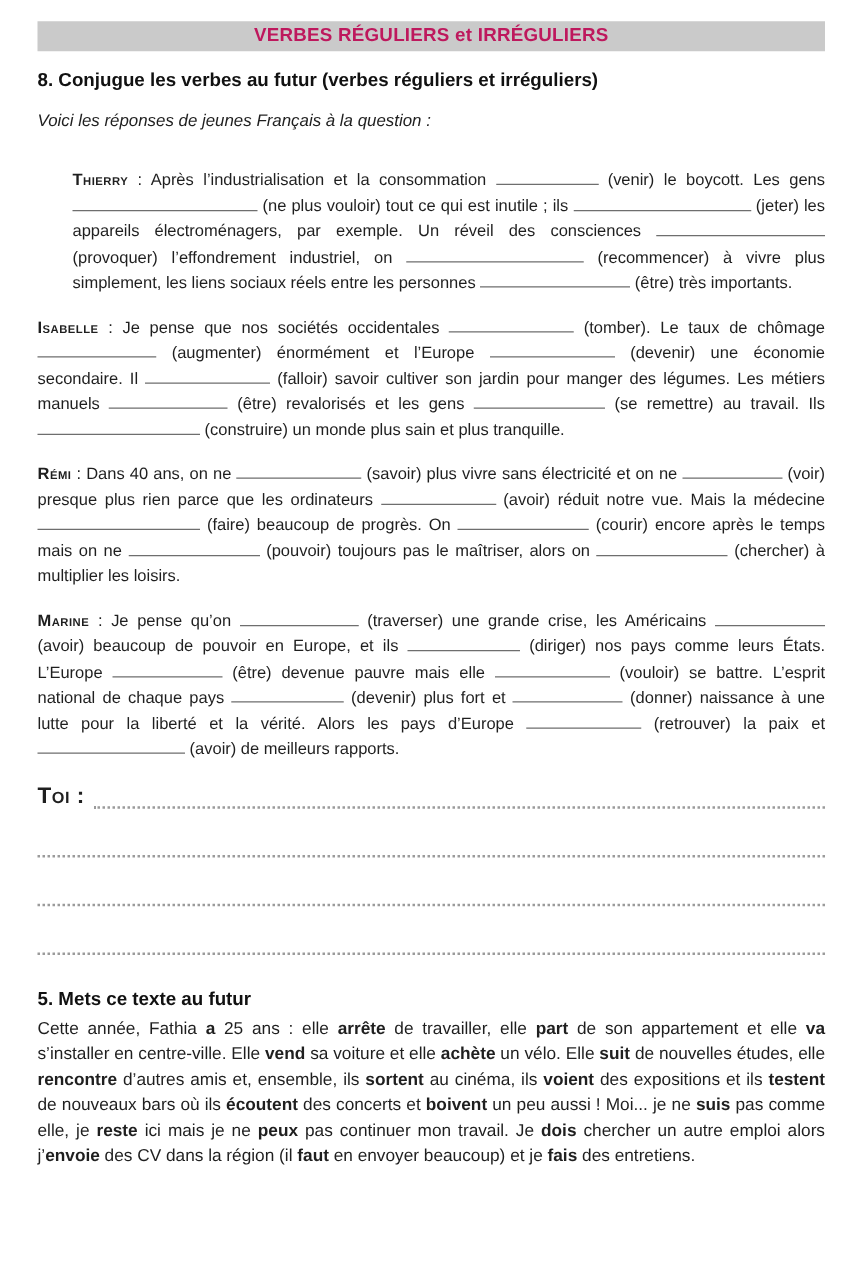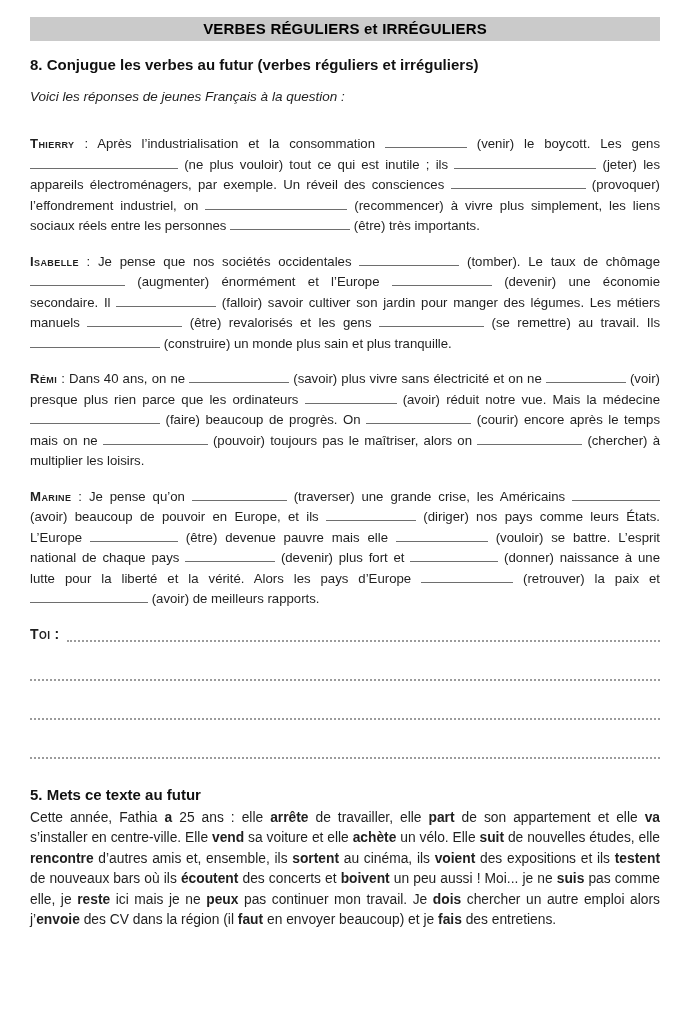--- a/index.html
+++ b/index.html
@@ -6,38 +6,38 @@
   body{
     width:688px;height:1022px;overflow:hidden;
     font-family:"Liberation Sans","DejaVu Sans",sans-serif;
     color:#1f1f1f;
     -webkit-font-smoothing:antialiased;
   }
   .page{box-sizing:border-box;width:688px;height:1022px;padding:17px 28px 0 30px;}
   .header-bar{
     background:var(--bar-bg,#cacaca);
     text-align:center;font-weight:bold;font-size:15px;
-    padding:3px 0 4px;letter-spacing:.2px;color:#000000;
+    padding:3px 0 4px;letter-spacing:.2px;color:#be185d;
   }
   .ex-title{font-weight:bold;font-size:15px;margin:15px 0 12px;color:#111;}
   .intro{text-align:left;font-style:italic;font-size:13.5px;line-height:17px;margin-top:15px;}
   .fill{
     font-size:13.2px;line-height:20.5px;text-align:justify;
     margin:0 0 15px;
   }
-  .fill.first{margin-top:29px;}
+  .fill.first{margin-top:29px;margin-left:28px;}
   .speaker{font-weight:bold;font-variant:small-caps;letter-spacing:.4px;}
   .blank{
     display:inline-block;
     border-bottom:1.4px solid var(--blank-color,#6e6e6e);
     height:.82em;vertical-align:baseline;
   }
   .bold{font-weight:bold;}
   .toi-row{display:flex;align-items:flex-end;margin-top:16px;}
-  .toi-label{font-weight:bold;font-variant:small-caps;font-size:14px;letter-spacing:.4px;white-space:nowrap;}
+  .toi-label{font-weight:bold;font-variant:small-caps;font-size:18px;letter-spacing:.4px;white-space:nowrap;}
   .toi-line{flex:1;margin-left:7px;border-bottom:2px dotted var(--dot-color,#9b9b9b);height:2px;}
   .answer-line{height:37px;border-bottom:2px dotted var(--dot-color,#9b9b9b);}
   .ex9-title{font-weight:bold;font-size:15px;margin:27px 0 0;color:#111;}
   .story{font-size:13.8px;line-height:20.5px;text-align:justify;margin:5px 0 0;}
 </style>
 </head>
 <body>
 
 <div class="page">
 

